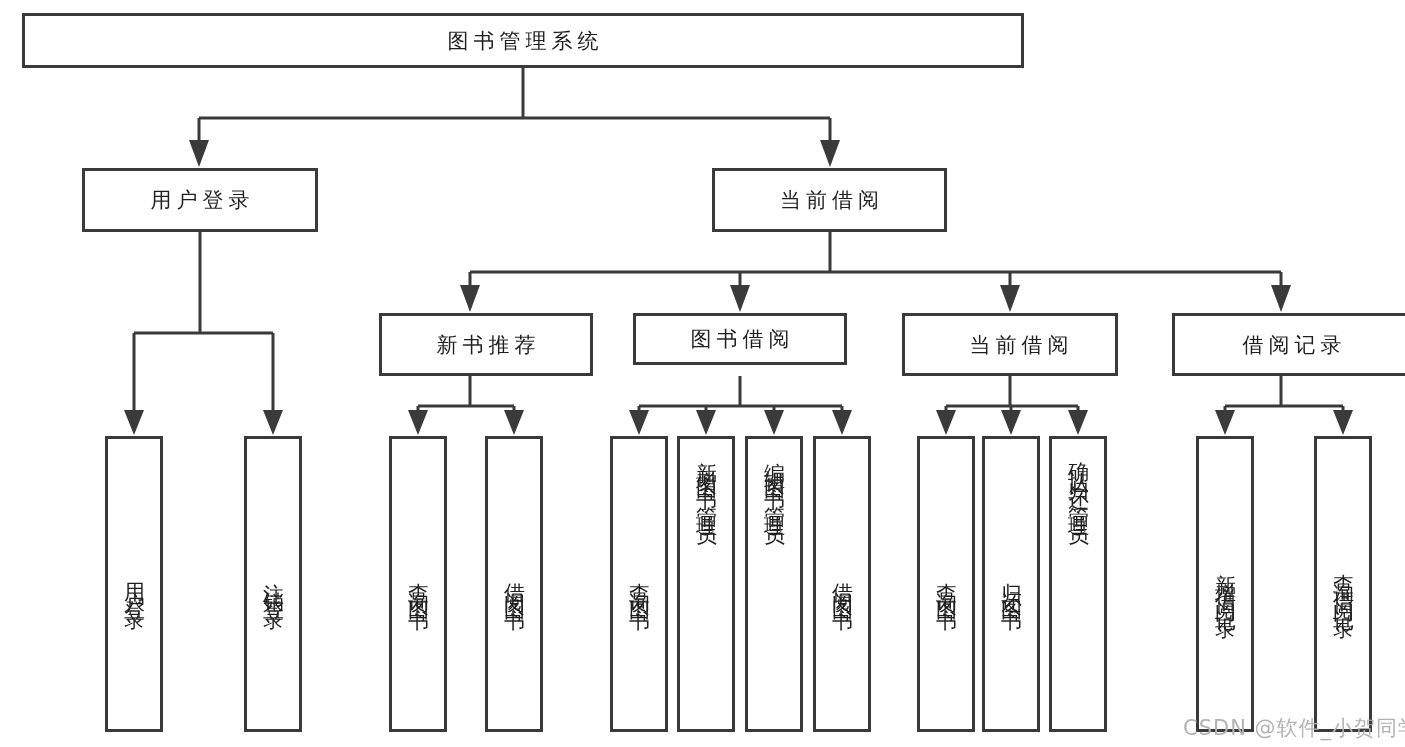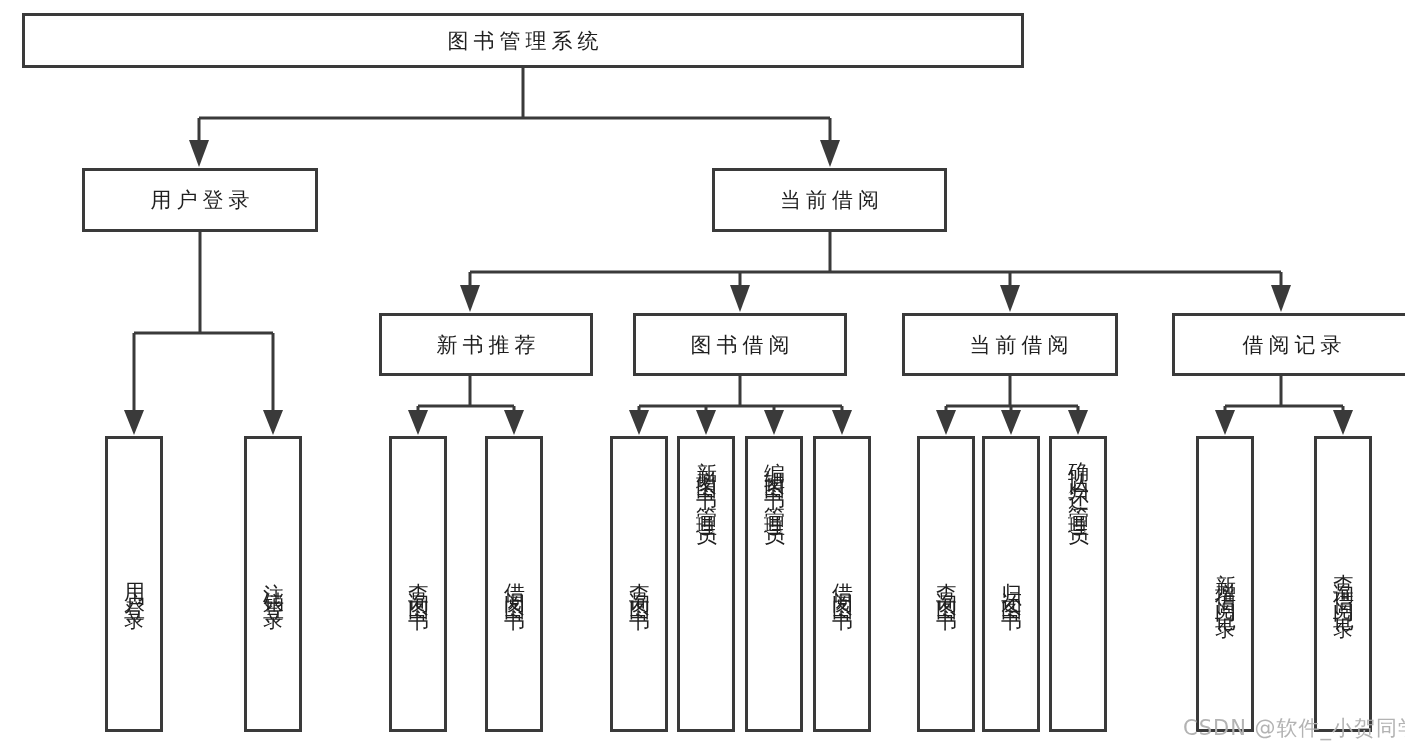--- a/index.html
+++ b/index.html
@@ -104,21 +104,21 @@
       <polygon points="1333,410 1353,410 1343,435" fill="#3a3a3a" stroke="none"></polygon>
     </g>
   </svg>
 
   <div class="node hlabel" style="left:22px;top:13px;width:1002px;height:55px;">图书管理系统</div>
 
   <div class="node hlabel" style="left:82px;top:168px;width:236px;height:64px;">用户登录</div>
   <div class="node hlabel" style="left:712px;top:168px;width:235px;height:64px;">当前借阅</div>
 
   <div class="node hlabel" style="left:363px;top:313px;width:214px;height:63px;margin-left:16px;">新书推荐</div>
-  <div class="node hlabel" style="left:633px;top:313px;width:214px;height:63px;">图书借阅</div>
+  <div class="node hlabel" style="left:633px;top:313px;width:214px;height:52px;">图书借阅</div>
   <div class="node hlabel" style="left:902px;top:313px;width:216px;height:63px;padding-left:18px;">当前借阅</div>
   <div class="node hlabel" style="left:1172px;top:313px;width:240px;height:63px;">借阅记录</div>
 
   <div class="node leaf" style="left:105px;top:436px;width:58px;height:296px;">
     <span class="vlabel">用户登录</span>
   </div>
   <div class="node leaf" style="left:244px;top:436px;width:58px;height:296px;">
     <span class="vlabel">注销登录</span>
   </div>
 

